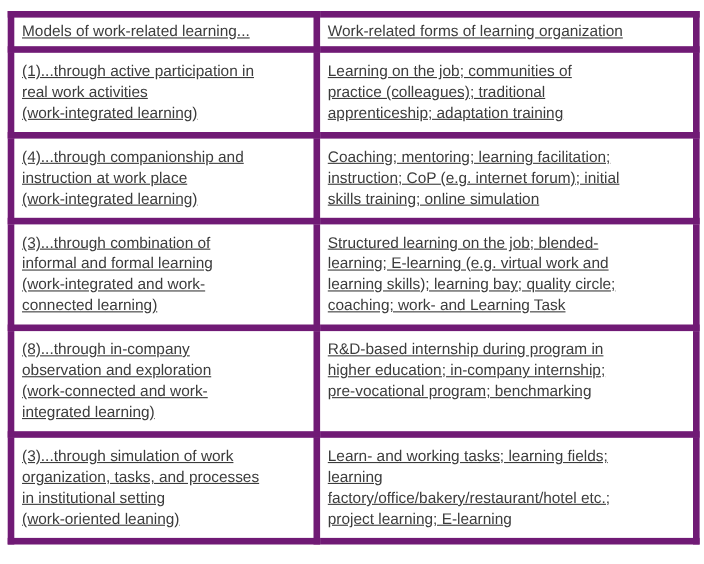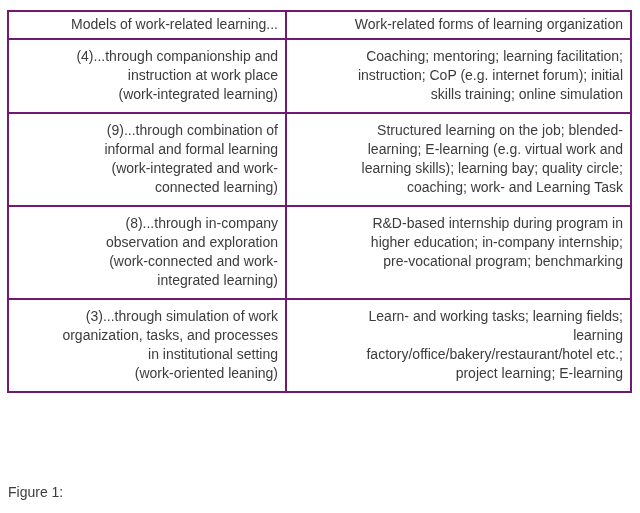--- a/index.html
+++ b/index.html
@@ -25,29 +25,30 @@
   }
   table.figure-table {
     border-collapse: collapse;
     table-layout: fixed;
     width: 623px;
   }
   col.col-models { width: 278px; }
   col.col-forms  { width: 345px; }
   table.figure-table th,
   table.figure-table td {
-    border: 2px solid #701a75;
+    border: 6px solid #701a75;
     vertical-align: top;
-    text-align: right;
+    text-align: left;
     font-weight: normal;
     font-size: 14px;
     line-height: 19px;
     padding: 7px 7px 8px 7px;
     white-space: pre-line;
     overflow: hidden;
+    text-decoration: underline;
   }
   table.figure-table th {
     padding: 3px 7px 4px 7px;
   }
   .figure-caption {
     position: absolute;
     left: 8px;
     top: 483px;
     display: flex;
     font-size: 14px;
@@ -71,29 +72,37 @@
         <col class="col-forms">
       </colgroup>
       <thead>
         <tr>
           <th>Models of work-related learning...</th>
           <th>Work-related forms of learning organization</th>
         </tr>
       </thead>
       <tbody>
         <tr>
+          <td>(1)...through active participation in
+real work activities
+(work-integrated learning)</td>
+          <td>Learning on the job; communities of
+practice (colleagues); traditional
+apprenticeship; adaptation training</td>
+        </tr>
+        <tr>
           <td>(4)...through companionship and
 instruction at work place
 (work-integrated learning)</td>
           <td>Coaching; mentoring; learning facilitation;
 instruction; CoP (e.g. internet forum); initial
 skills training; online simulation</td>
         </tr>
         <tr>
-          <td>(9)...through combination of
+          <td>(3)...through combination of
 informal and formal learning
 (work-integrated and work-
 connected learning)</td>
           <td>Structured learning on the job; blended-
 learning; E-learning (e.g. virtual work and
 learning skills); learning bay; quality circle;
 coaching; work- and Learning Task</td>
         </tr>
         <tr>
           <td>(8)...through in-company
@@ -112,16 +121,15 @@
           <td>Learn- and working tasks; learning fields;
 learning
 factory/office/bakery/restaurant/hotel etc.;
 project learning; E-learning</td>
         </tr>
       </tbody>
     </table>
   </div>
 
   <div class="figure-caption">
-    <span class="caption-label">Figure 1:</span>
   </div>
 
 </div>
 
 </body></html>

